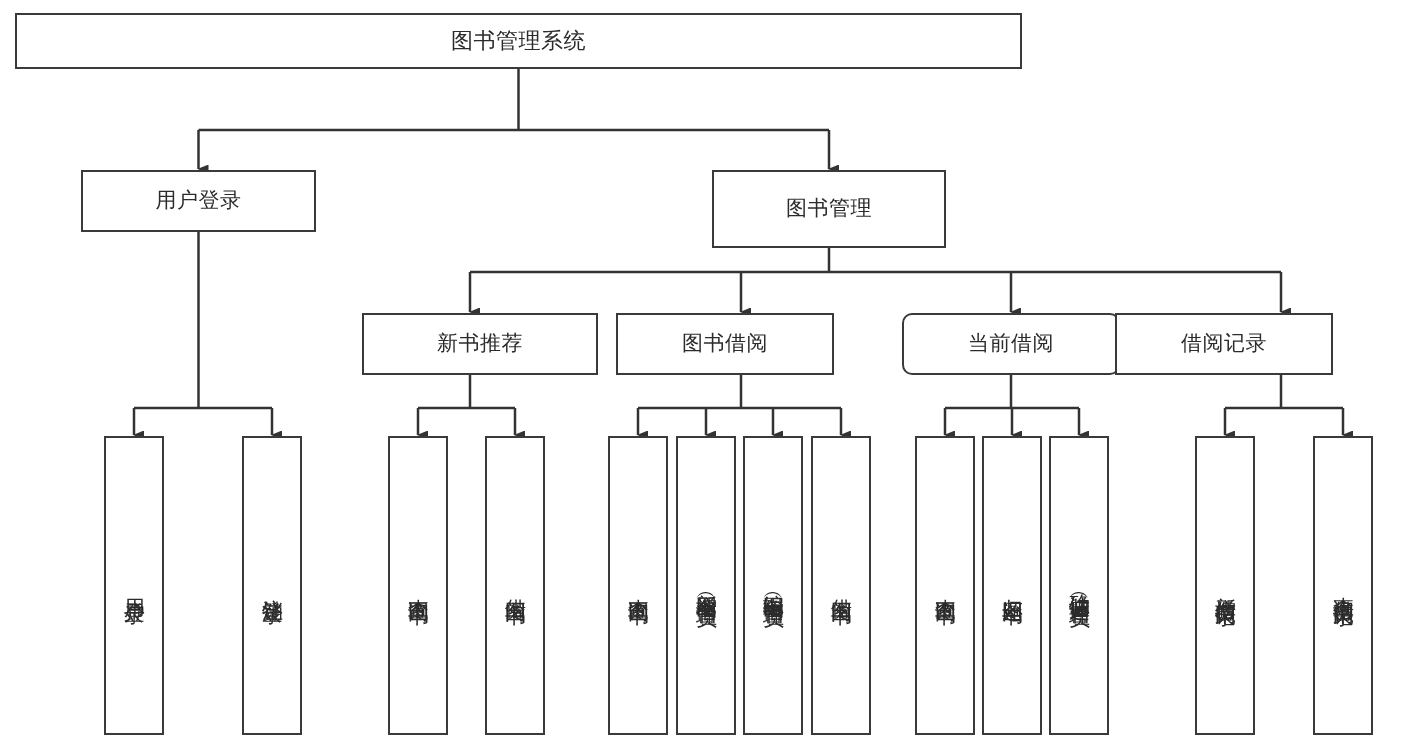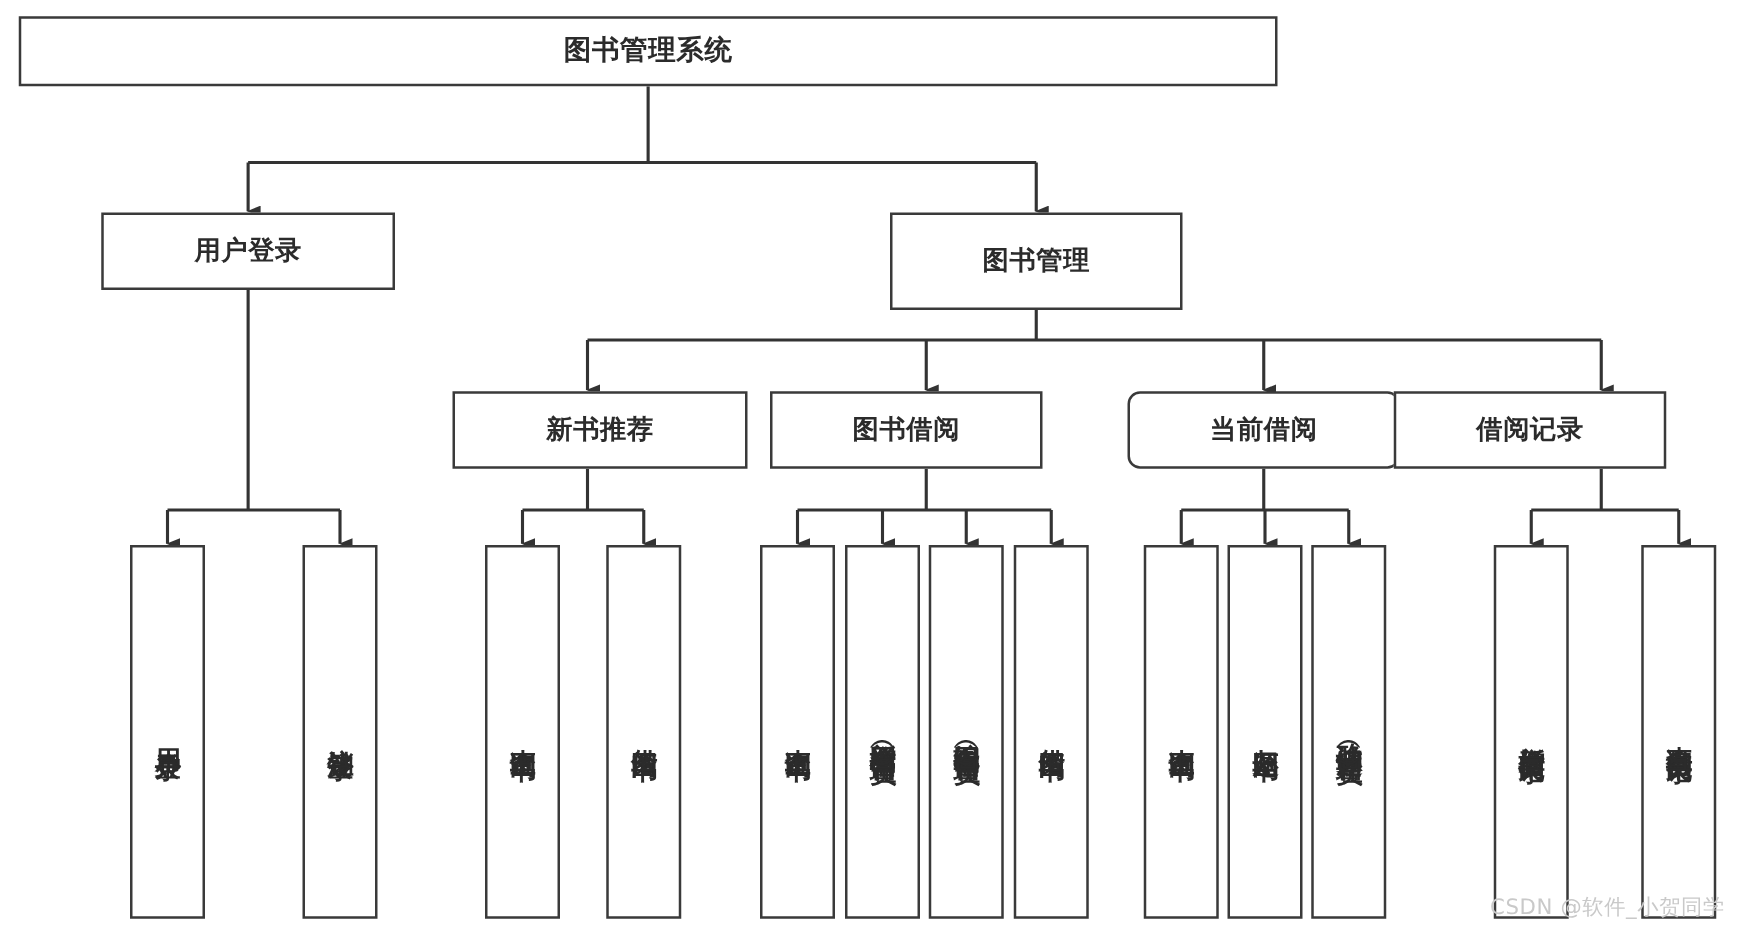--- a/index.html
+++ b/index.html
@@ -27,21 +27,20 @@
   }
   .node {
     position: absolute;
     box-sizing: border-box;
     border: 2.5px solid #3a3a3a;
     background: #ffffff;
     display: flex;
     align-items: center;
     justify-content: center;
     overflow: hidden;
-    font-weight: bold;
   }
   .node-label {
     color: #2b2b2b;
     text-align: center;
     line-height: 1.12;
     white-space: pre;
   }
   .node.horizontal .node-label {
     font-size: 21px;
     letter-spacing: 0.5px;
@@ -167,14 +166,13 @@
         <span class="node-label">确认归还（管理员）</span>
       </div>
       <div class="node vertical" style="left: 1195px; top: 436px; width: 60px; height: 299px;">
         <span class="node-label">新增借阅记录</span>
       </div>
       <div class="node vertical" style="left: 1313px; top: 436px; width: 60px; height: 299px;">
         <span class="node-label">查询借阅记录</span>
       </div>
     </div>
 
-  <div class="watermark" style="left: 1192px; top: 714px; color: rgb(201, 201, 201);">CSDN @软件_小贺同学</div>
 </div>
 
 </body></html>

